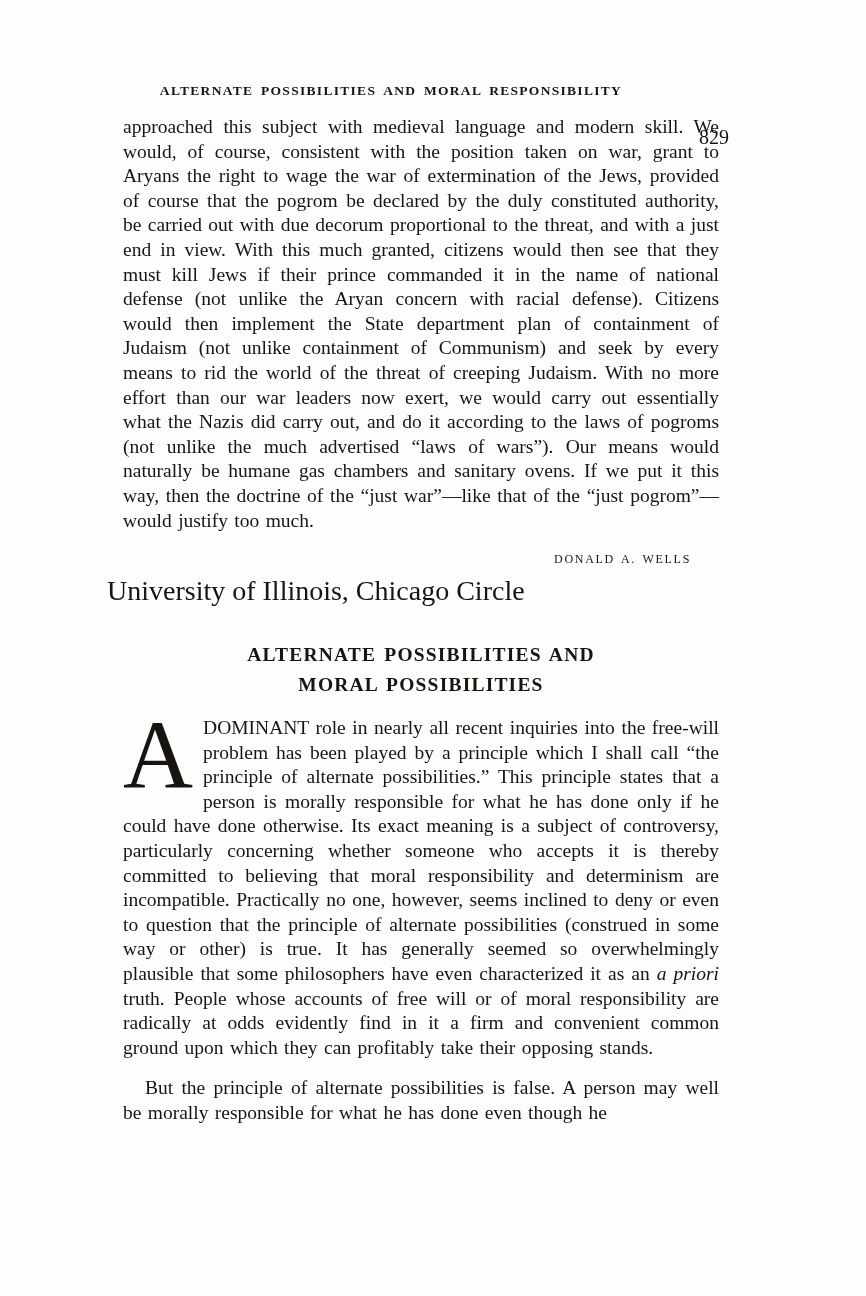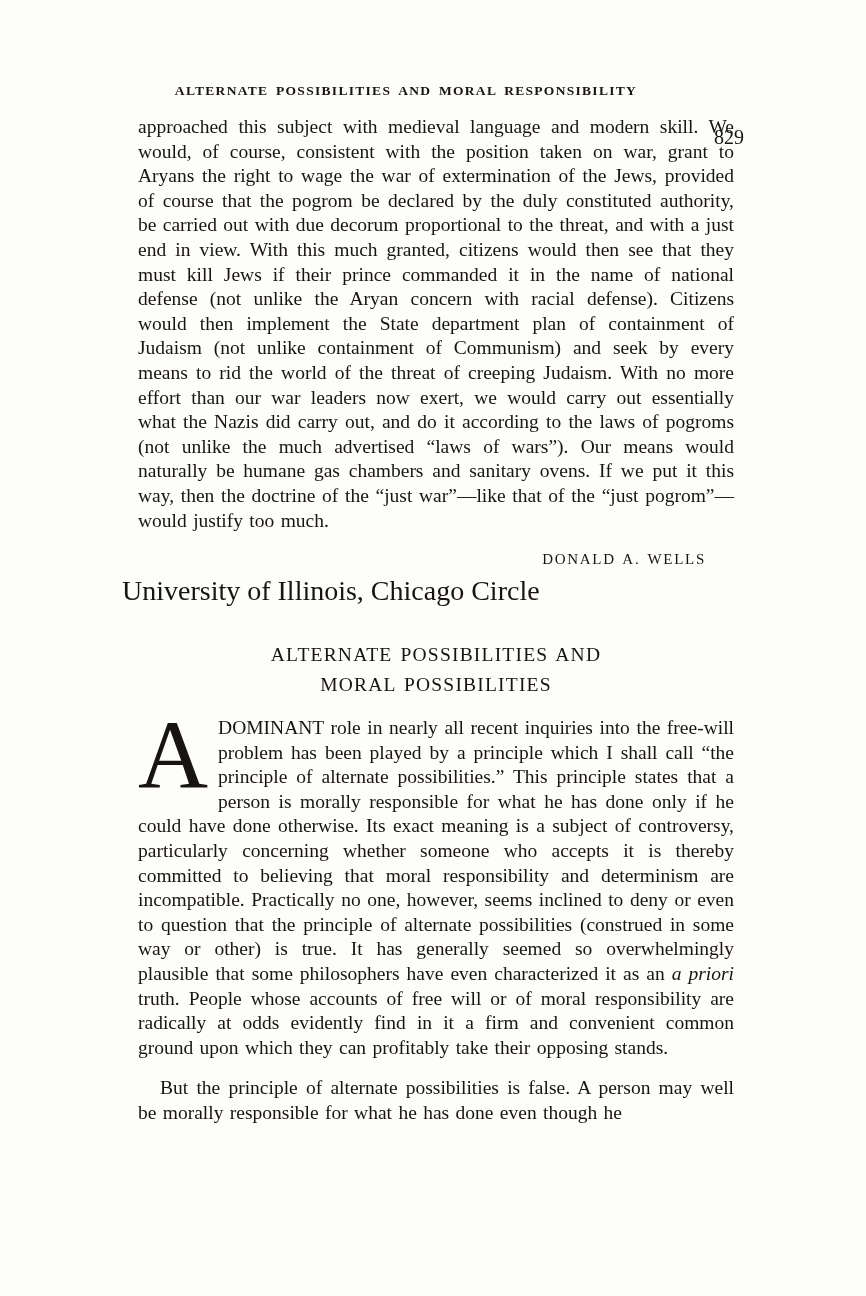--- a/index.html
+++ b/index.html
@@ -11,21 +11,21 @@
     position: relative;
     width: 866px;
     height: 1296px;
     background: #fdfdfb;
     font-family: "Liberation Serif", "DejaVu Serif", serif;
     color: #171412;
     overflow: hidden;
   }
   .column {
     position: absolute;
-    left: 122px;
+    left: 107px;
     top: 80px;
     width: 628px;
   }
   
   .running-head {
     position: relative;
     height: 22px;
     margin-bottom: 12px;
   }
   .rh-title {
@@ -56,36 +56,36 @@
     text-align: justify;
     word-spacing: 1.5px;
   }
   .par-continuation {
     margin-top: 13px;
   }
   .signature-line {
     margin: 16px 0 0 0;
     text-align: right;
     padding-right: 44px;
-    font-size: 15px;
+    font-size: 12px;
     letter-spacing: 1.7px;
     word-spacing: 2px;
     line-height: 20px;
   }
   .affiliation-line {
     margin: 9px 0 0 0;
     font-size: 28px;
     line-height: 25px;
   }
   
   .article-title {
     margin: 37px 0 0 0;
     text-align: center;
     font-size: 19.5px;
-    font-weight: 400;
+    font-weight: 700;
     letter-spacing: 1.2px;
     word-spacing: 2px;
     line-height: 29.5px;
   }
   .par-opening {
     margin-top: 17px;
   }
   .dropcap {
     float: left;
     font-size: 97px;

